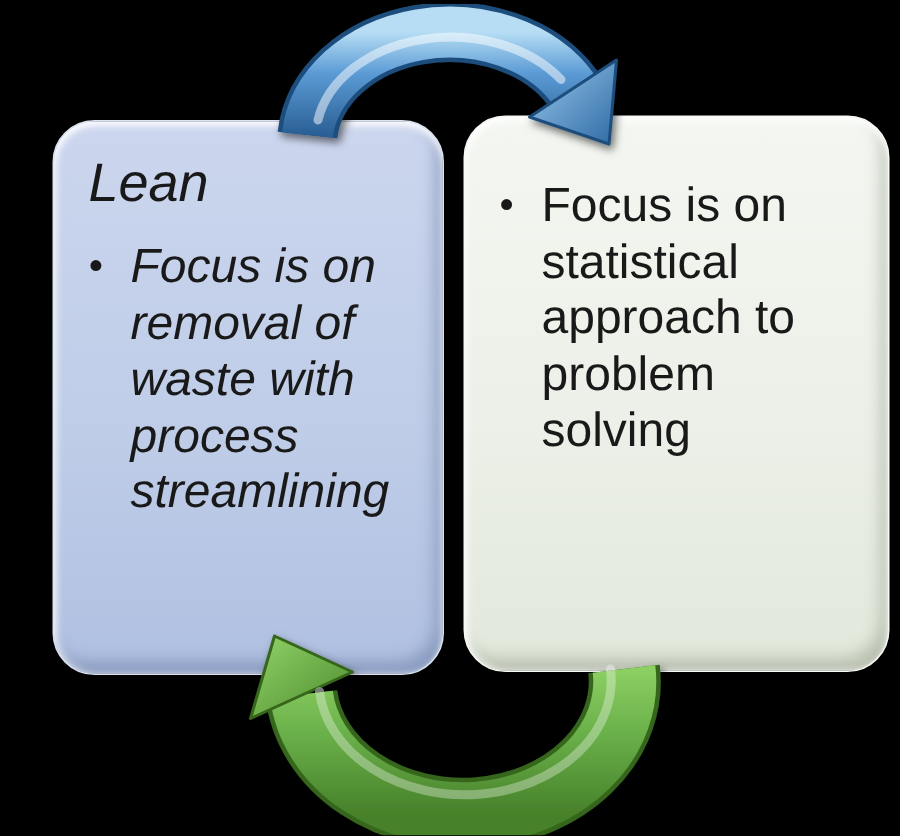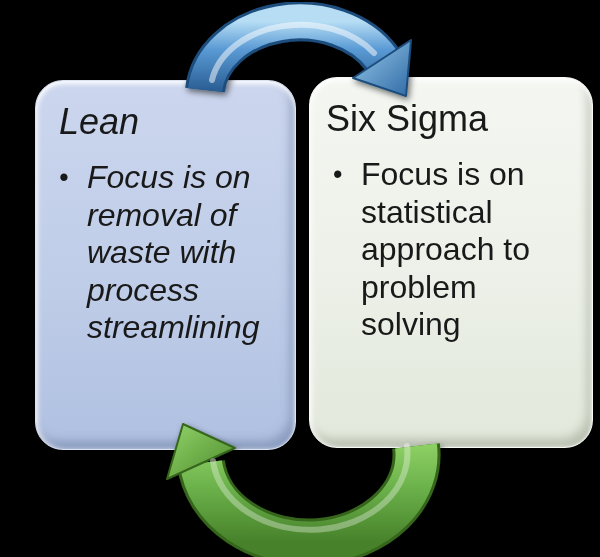--- a/index.html
+++ b/index.html
@@ -55,21 +55,20 @@
       <span class="bullet">•</span>
       <div class="bullet-text">Focus is on
 removal of
 waste with
 process
 streamlining</div>
     </div>
   </div>
 
   <div class="panel panel-sixsigma">
-    <div class="panel-title">Six Sigma</div>
     <div class="bullet-row">
       <span class="bullet">•</span>
       <div class="bullet-text">Focus is on
 statistical
 approach to
 problem
 solving</div>
     </div>
   </div>
 

